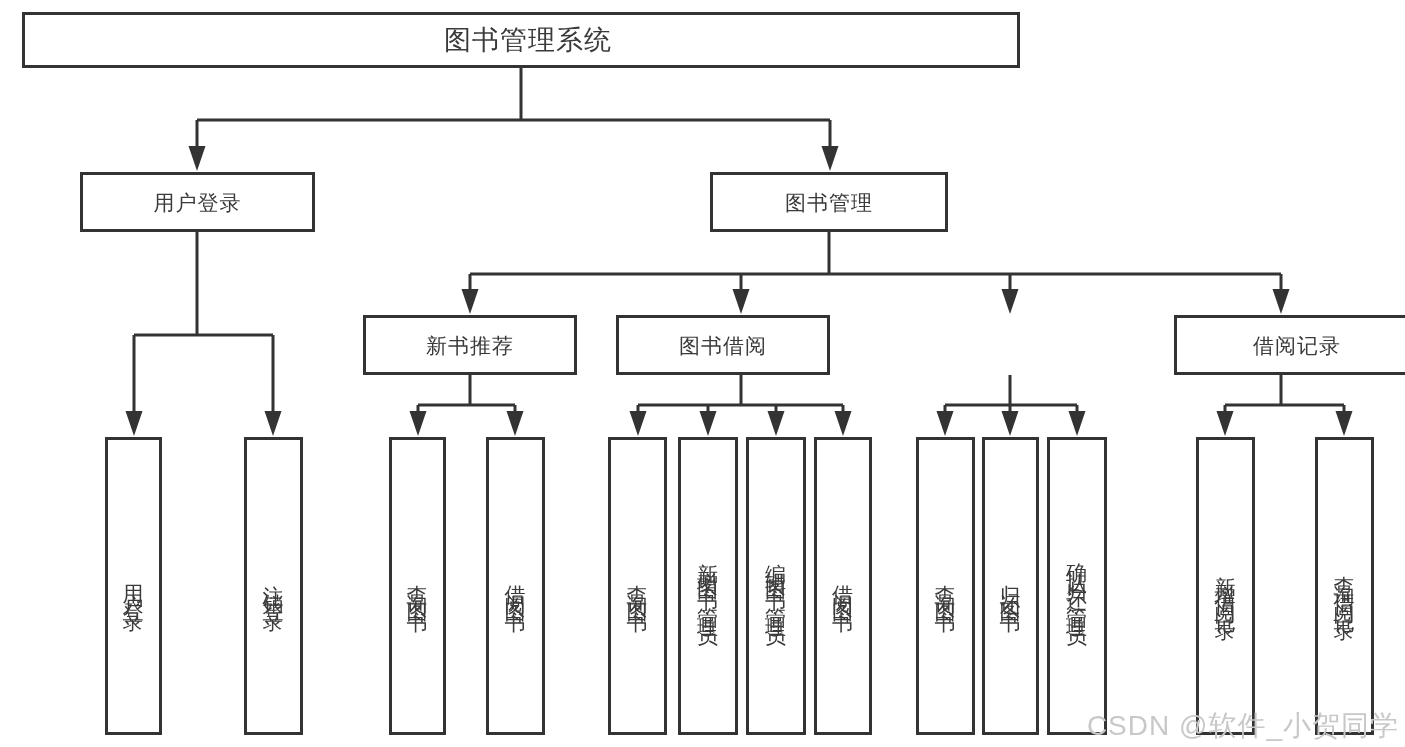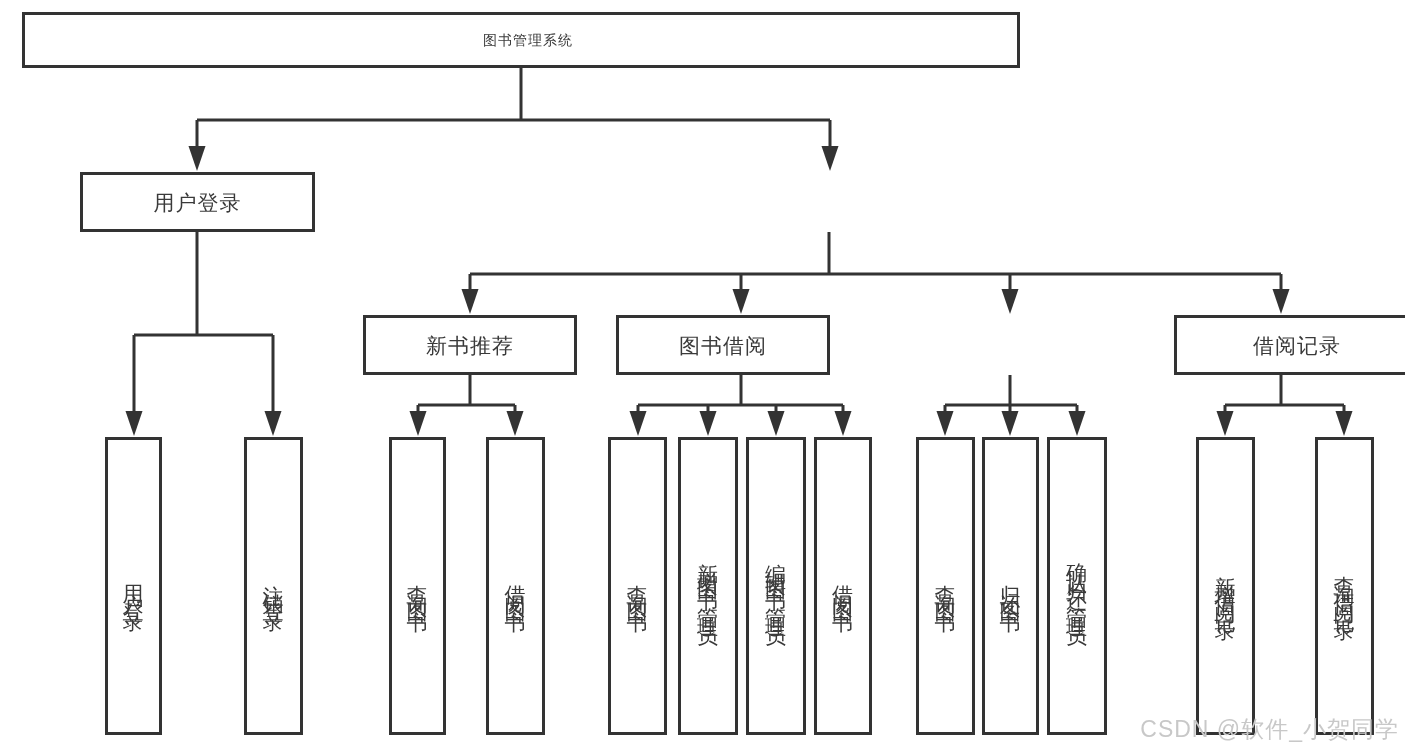--- a/index.html
+++ b/index.html
@@ -20,34 +20,34 @@
     align-items:center;
     justify-content:center;
     color:#3a3a3a;
   }
   .box.h span{
     font-size:21px;
     letter-spacing:1px;
     white-space:nowrap;
     line-height:1;
   }
-  .box.root span{font-size:14px;margin-left:14px;}
+  .box.root span{font-size:27px;margin-left:14px;}
   .box.v span{
     writing-mode:vertical-rl;
     text-orientation:mixed;
     font-size:21px;
     letter-spacing:9px;
     line-height:1;
     white-space:nowrap;
   }
   .watermark{
     position:absolute;
     right:6px;
     bottom:2px;
-    font-size:23px;
+    font-size:28px;
     color:#c8c8c8;
     letter-spacing:1px;
     z-index:5;
     white-space:nowrap;
   }
 </style>
 </head>
 <body>
 
 <div id="canvas">
@@ -84,20 +84,23 @@
       <polygon points="1335.5,411 1352.5,411 1344,436"></polygon>
     </g>
   </svg>
 
   <div class="box h root" style="left:22px;top:12px;width:998px;height:56px">
     <span>图书管理系统</span>
   </div>
 
   <div class="box h" style="left:80px;top:172px;width:235px;height:60px">
     <span>用户登录</span>
+  </div>
+  <div class="box h" style="left:710px;top:172px;width:238px;height:60px">
+    <span>图书管理</span>
   </div>
 
   <div class="box h" style="left:363px;top:315px;width:214px;height:60px">
     <span>新书推荐</span>
   </div>
   <div class="box h" style="left:616px;top:315px;width:214px;height:60px">
     <span>图书借阅</span>
   </div>
   <div class="box h" style="left:1174px;top:315px;width:246px;height:60px">
     <span>借阅记录</span>

